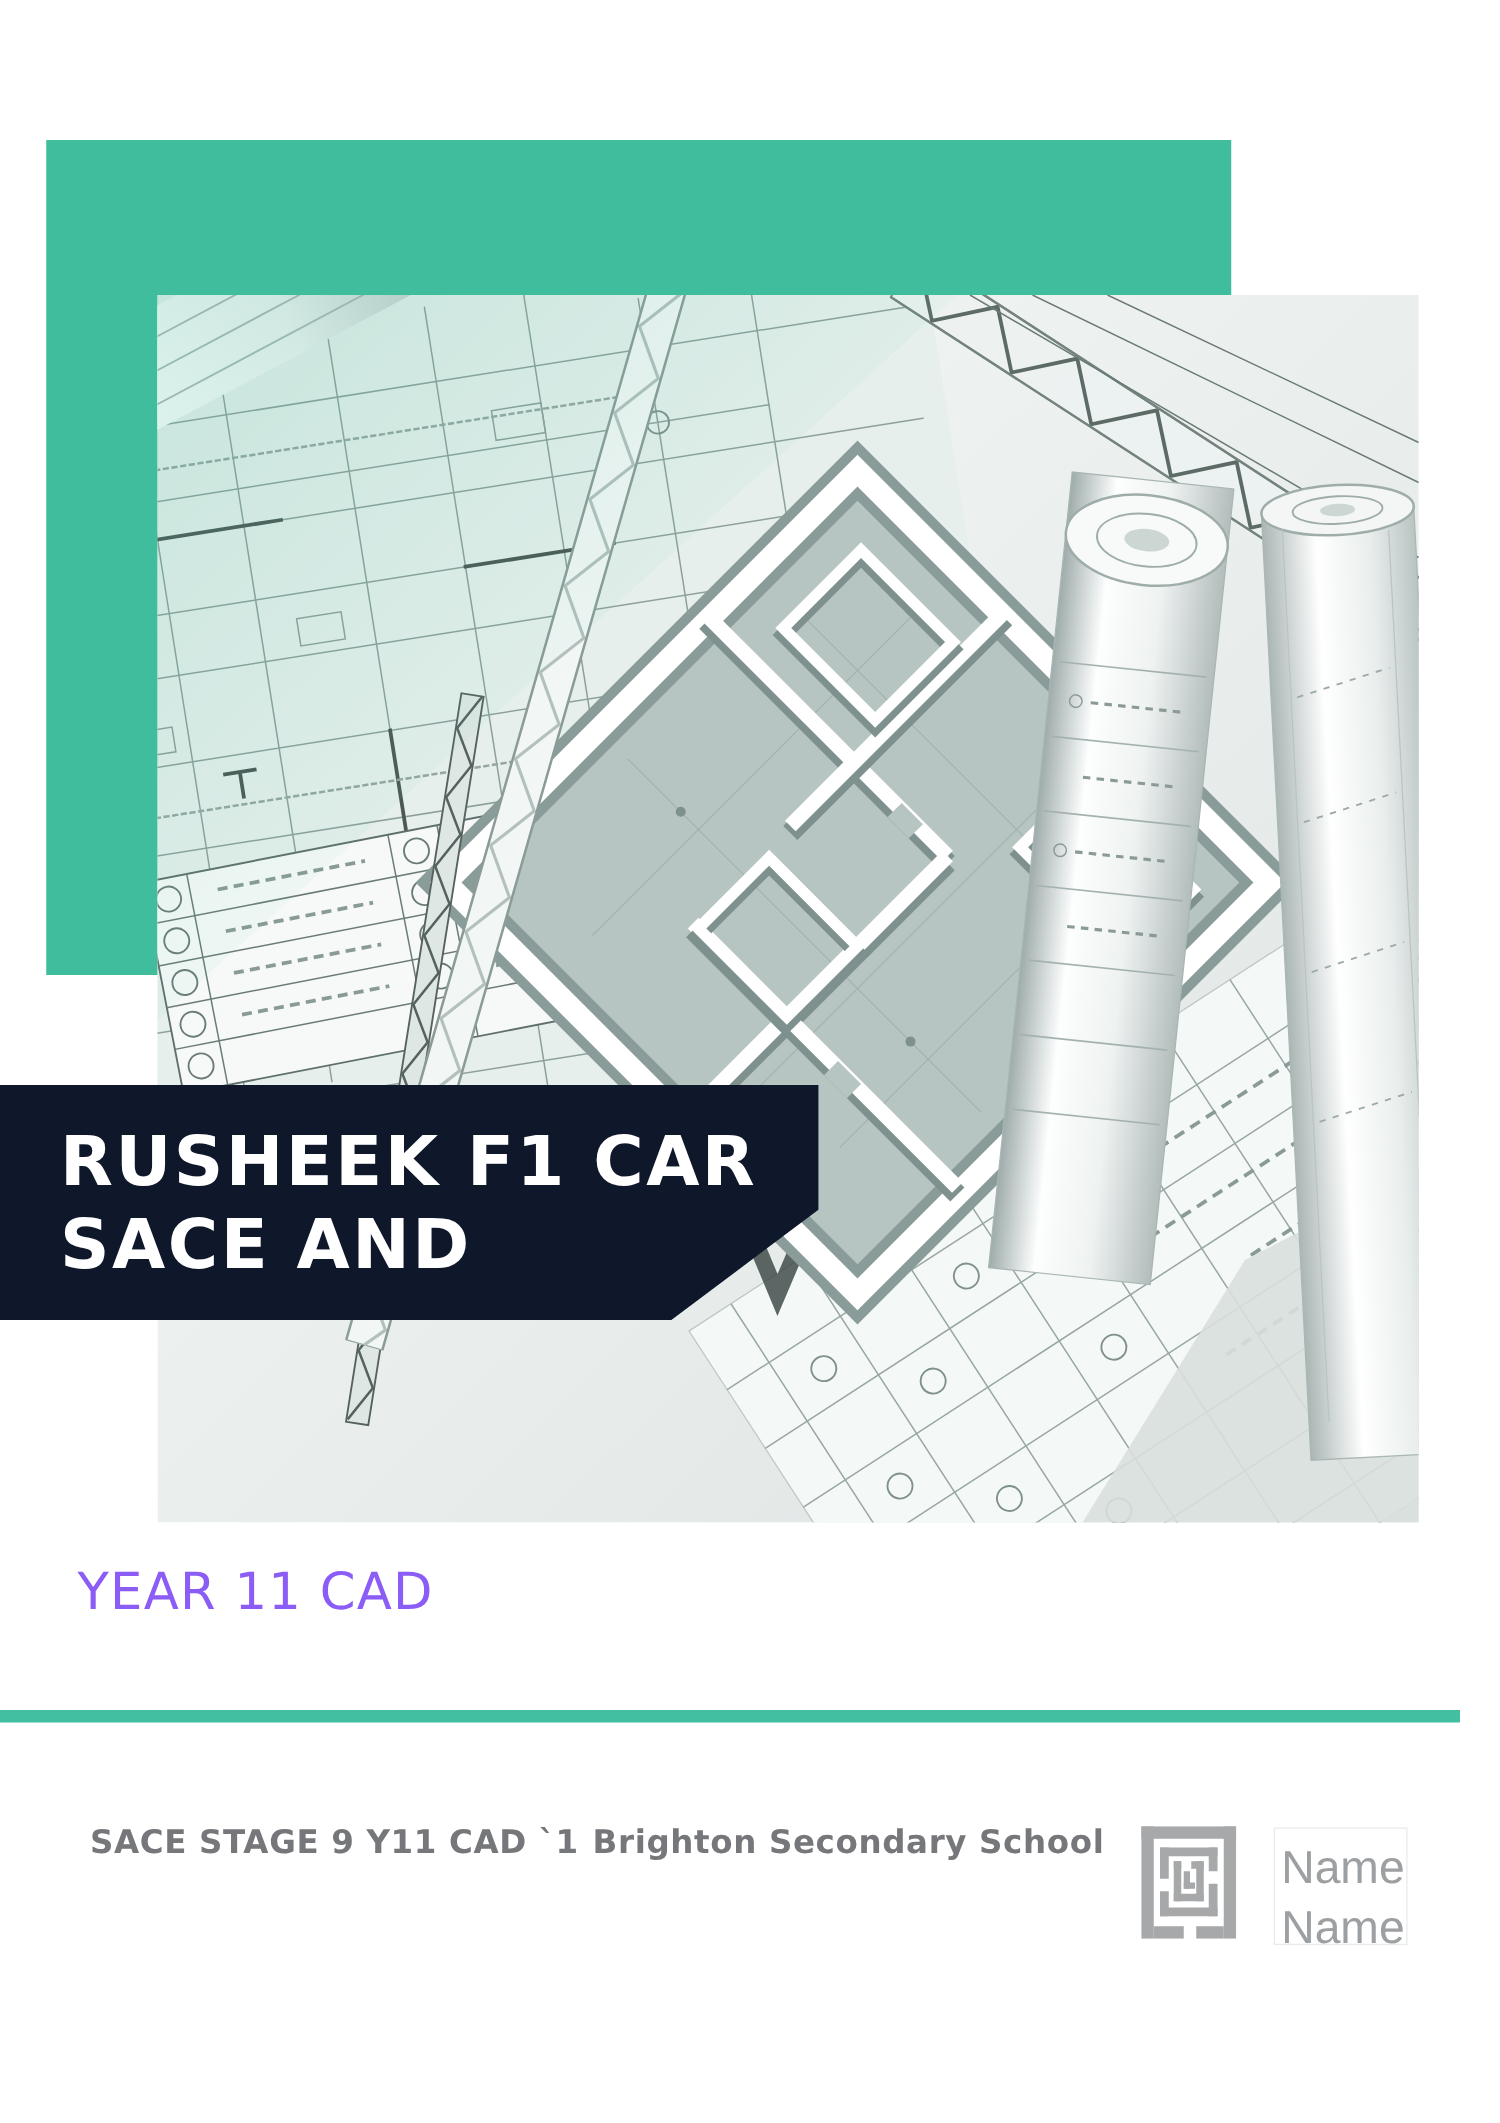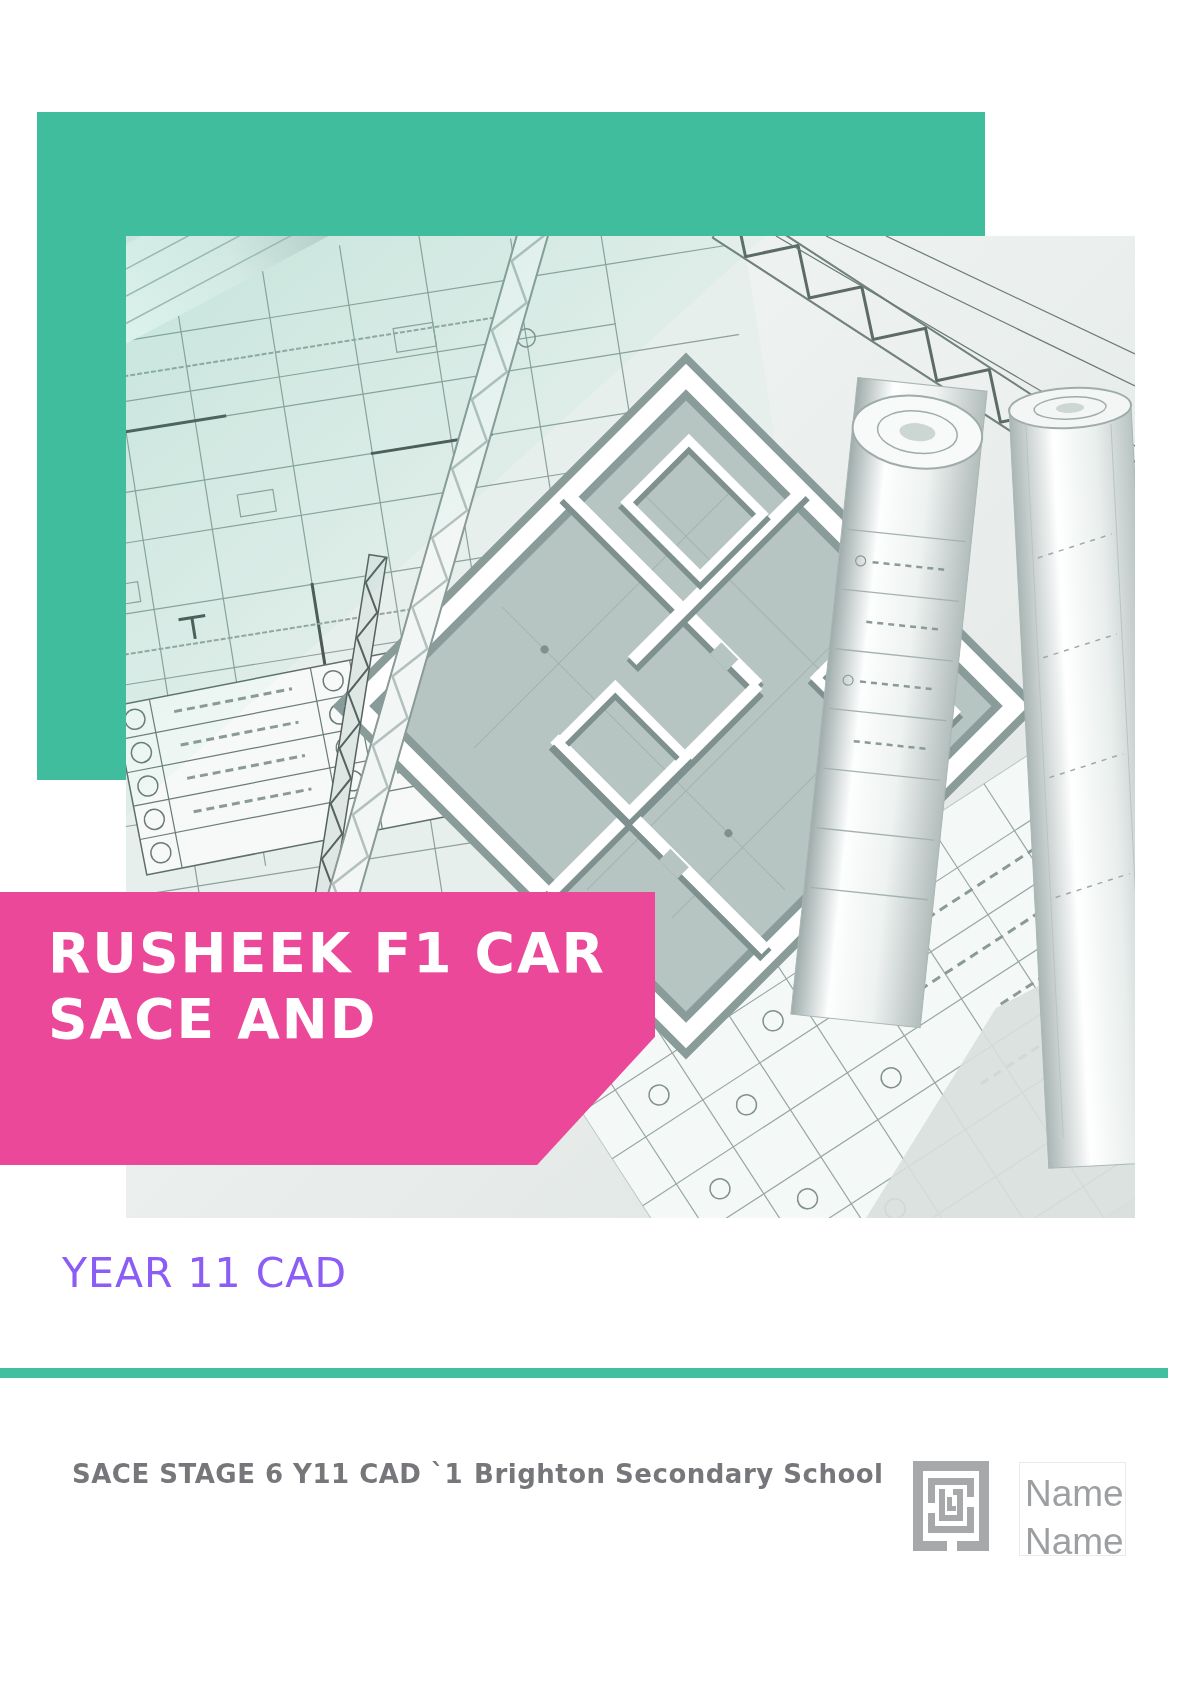--- a/index.html
+++ b/index.html
@@ -9,25 +9,24 @@
   }
   .accent-rect{
     position:absolute;left:37px;top:112px;width:948px;height:668px;
     background:#40BD9C;
   }
   .photo{
     position:absolute;left:126px;top:236px;width:1009px;height:982px;
   }
   .photo svg{display:block;width:1009px;height:982px;}
   .title-banner{
-    position:absolute;left:0;top:868px;width:655px;height:273px;
-    background:#ec4899;
+    position:absolute;left:0;top:868px;width:655px;height:188px;
+    background:#0f172a;
     -webkit-clip-path:polygon(0 0,100% 0,100% 53%,82% 100%,0 100%);
     clip-path:polygon(0 0,100% 0,100% 53%,82% 100%,0 100%);
-    margin-top:24px;
   }
   .title-text{
     position:absolute;left:48px;top:28px;
     color:#ffffff;font-weight:bold;font-size:55px;line-height:66px;
     letter-spacing:2px;white-space:nowrap;
   }
   .subtitle{
     position:absolute;left:62px;top:1253px;
     color:#8b5cf6;font-weight:normal;font-size:41px;line-height:1;
     letter-spacing:1px;white-space:nowrap;
@@ -245,21 +244,21 @@
       <div>RUSHEEK F1 CAR</div>
       <div>SACE AND</div>
     </div>
   </div>
 
   <div class="subtitle">YEAR 11 CAD</div>
 
   <div class="divider"></div>
 
   <div class="footer-line">
-    <span class="course">SACE STAGE 6 Y11 CAD `1</span><span class="school">Brighton Secondary School</span>
+    <span class="course">SACE STAGE 9 Y11 CAD `1</span><span class="school">Brighton Secondary School</span>
   </div>
 
   <div class="logo-frame"></div>
   <svg class="logo-icon" viewBox="0 0 76 90">
     <g fill="#A7A8AA">
       <rect x="0" y="0" width="76" height="10"></rect>
       <rect x="0" y="0" width="10" height="90"></rect>
       <rect x="66" y="0" width="10" height="90"></rect>
       <rect x="10" y="80" width="24" height="10"></rect>
       <rect x="44" y="80" width="22" height="10"></rect>

